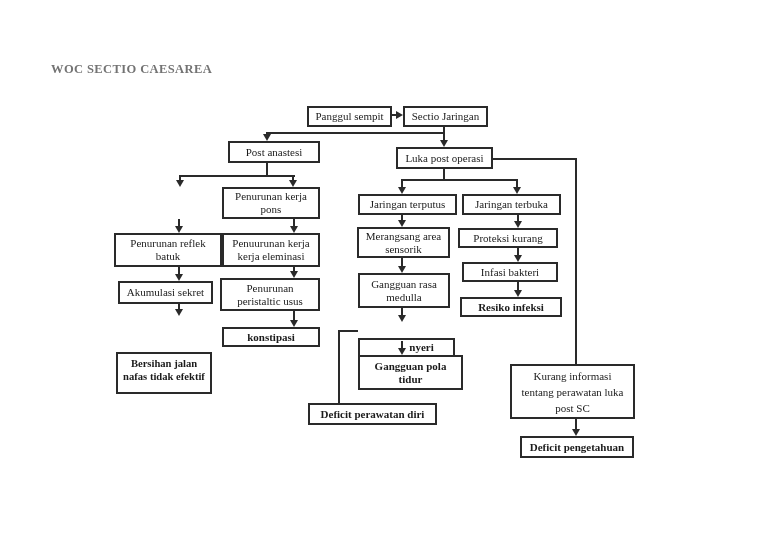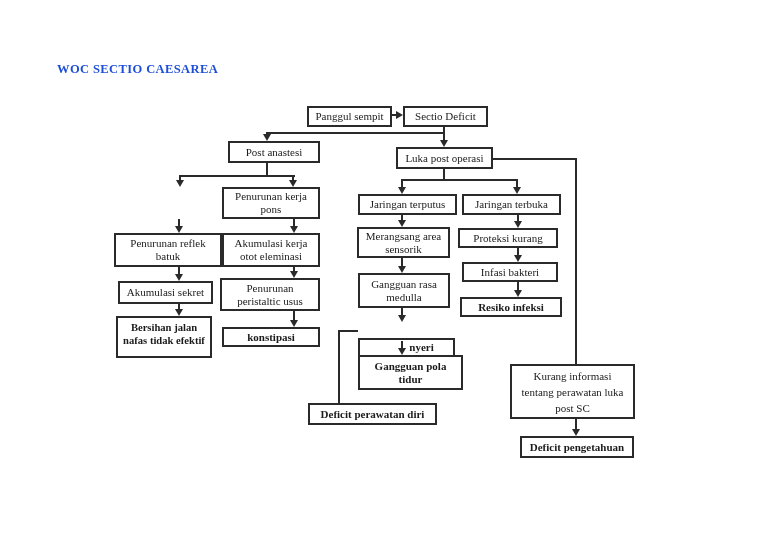--- a/index.html
+++ b/index.html
@@ -1,31 +1,31 @@
 <!DOCTYPE html>
 <html><head>
 <meta charset="utf-8">
 <style>
   html,body{margin:0;padding:0;background:#ffffff;}
   .page{
     position:relative;width:768px;height:543px;background:#ffffff;overflow:hidden;
     font-family:"Liberation Serif","DejaVu Serif",serif;color:#1b1b1b;
   }
   .title{
-    position:absolute;left:57px;top:62px;font-size:12.5px;font-weight:bold;
-    letter-spacing:0.4px;color:#1d4ed8;
+    position:absolute;left:51px;top:62px;font-size:12.5px;font-weight:bold;
+    letter-spacing:0.4px;color:#737373;
   }
   .node{
     position:absolute;box-sizing:border-box;background:#fff;
     border:2px solid #2a2a2a;
     display:flex;align-items:center;justify-content:center;
     text-align:center;font-size:11px;line-height:13px;padding:1px 2px;
   }
   .node.bold{font-weight:bold;}
-  .node.top-align{align-items:flex-start;padding-top:3px;font-size:10.6px;}
+  .node.top-align{align-items:flex-start;padding-top:3px;font-size:10.6px;margin-top:36px;}
   .node.loose{line-height:16px;padding:4px 5px;}
   .vline{position:absolute;width:2px;background:#2a2a2a;}
   .hline{position:absolute;height:2px;background:#2a2a2a;}
   .arr-d{position:absolute;width:0;height:0;
     border-left:4px solid transparent;border-right:4px solid transparent;
     border-top:7px solid #2a2a2a;}
   .arr-r{position:absolute;width:0;height:0;
     border-top:4px solid transparent;border-bottom:4px solid transparent;
     border-left:7px solid #2a2a2a;}
 </style>
@@ -33,37 +33,37 @@
 <body>
 
 <div class="page">
 
   <div class="title">WOC SECTIO CAESAREA</div>
 
   <div class="node" style="left:307px;top:106px;width:85px;height:21px;">
       <span>Panggul sempit</span>
     </div>
   <div class="node" style="left:403px;top:106px;width:85px;height:21px;">
-      <span>Sectio Deficit</span>
+      <span>Sectio Jaringan</span>
     </div>
   <div class="node" style="left:228px;top:141px;width:92px;height:22px;">
       <span>Post anastesi</span>
     </div>
   <div class="node" style="left:396px;top:147px;width:97px;height:22px;">
       <span>Luka post operasi</span>
     </div>
 
   <div class="node" style="left:222px;top:187px;width:98px;height:32px;">
       <span>Penurunan kerja pons</span>
     </div>
   <div class="node" style="left:114px;top:233px;width:108px;height:34px;">
       <span>Penurunan reflek batuk</span>
     </div>
   <div class="node" style="left:222px;top:233px;width:98px;height:34px;">
-      <span>Akumulasi kerja otot eleminasi</span>
+      <span>Penuurunan kerja kerja eleminasi</span>
     </div>
   <div class="node" style="left:118px;top:281px;width:95px;height:23px;">
       <span>Akumulasi sekret</span>
     </div>
   <div class="node" style="left:220px;top:278px;width:100px;height:33px;">
       <span>Penurunan peristaltic usus</span>
     </div>
   <div class="node bold top-align" style="left:116px;top:316px;width:96px;height:42px;">
       <span>Bersihan jalan nafas tidak efektif</span>
     </div>

